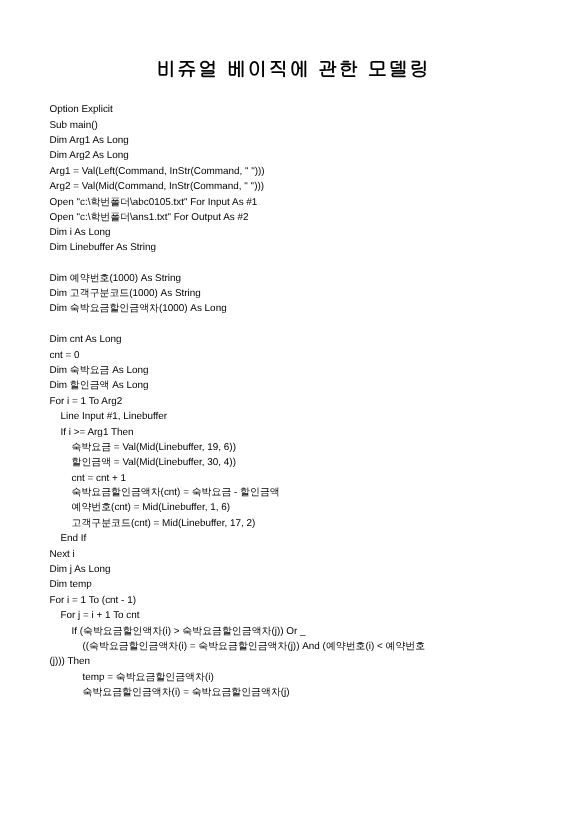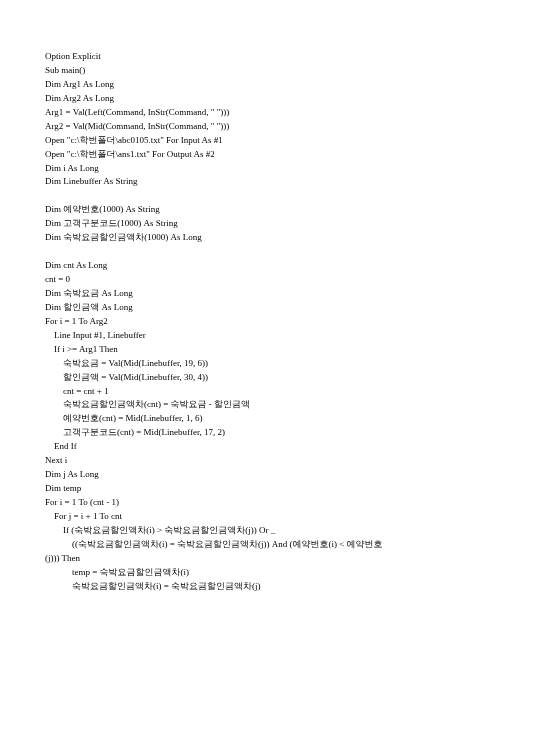--- a/index.html
+++ b/index.html
@@ -16,28 +16,29 @@
     }
     h1 {
       text-align: center;
       font-size: 18px;
       font-weight: bold;
       margin: 0 0 18px 0;
       letter-spacing: 1px;
       color: #000;
     }
     .code-block {
-      font-family: Liberation Serif, serif;
+      font-family: Liberation Sans, sans-serif;
       font-size: 9px;
       line-height: 1.55;
       color: #000;
       white-space: pre;
     }
     .code-line {
       display: block;
     }
   </style>
 </head>
 <body>
 
 <div class="page">
+  <h1>비쥬얼 베이직에 관한 모델링</h1>
   <div class="code-block" id="code-container"><span class="code-line">Option Explicit</span><span class="code-line">Sub main()</span><span class="code-line">Dim Arg1 As Long</span><span class="code-line">Dim Arg2 As Long</span><span class="code-line">Arg1 = Val(Left(Command, InStr(Command, " ")))</span><span class="code-line">Arg2 = Val(Mid(Command, InStr(Command, " ")))</span><span class="code-line">Open "c:\학번폴더\abc0105.txt" For Input As #1</span><span class="code-line">Open "c:\학번폴더\ans1.txt" For Output As #2</span><span class="code-line">Dim i As Long</span><span class="code-line">Dim Linebuffer As String</span><span class="code-line">&nbsp;</span><span class="code-line">Dim 예약번호(1000) As String</span><span class="code-line">Dim 고객구분코드(1000) As String</span><span class="code-line">Dim 숙박요금할인금액차(1000) As Long</span><span class="code-line">&nbsp;</span><span class="code-line">Dim cnt As Long</span><span class="code-line">cnt = 0</span><span class="code-line">Dim 숙박요금 As Long</span><span class="code-line">Dim 할인금액 As Long</span><span class="code-line">For i = 1 To Arg2</span><span class="code-line">    Line Input #1, Linebuffer</span><span class="code-line">    If i &gt;= Arg1 Then</span><span class="code-line">        숙박요금 = Val(Mid(Linebuffer, 19, 6))</span><span class="code-line">        할인금액 = Val(Mid(Linebuffer, 30, 4))</span><span class="code-line">        cnt = cnt + 1</span><span class="code-line">        숙박요금할인금액차(cnt) = 숙박요금 - 할인금액</span><span class="code-line">        예약번호(cnt) = Mid(Linebuffer, 1, 6)</span><span class="code-line">        고객구분코드(cnt) = Mid(Linebuffer, 17, 2)</span><span class="code-line">    End If</span><span class="code-line">Next i</span><span class="code-line">Dim j As Long</span><span class="code-line">Dim temp</span><span class="code-line">For i = 1 To (cnt - 1)</span><span class="code-line">    For j = i + 1 To cnt</span><span class="code-line">        If (숙박요금할인액차(i) &gt; 숙박요금할인금액차(j)) Or _</span><span class="code-line">            ((숙박요금할인금액차(i) = 숙박요금할인금액차(j)) And (예약번호(i) &lt; 예약번호</span><span class="code-line">(j))) Then</span><span class="code-line">            temp = 숙박요금할인금액차(i)</span><span class="code-line">            숙박요금할인금액차(i) = 숙박요금할인금액차(j)</span></div>
 </div>
 
 </body></html>

